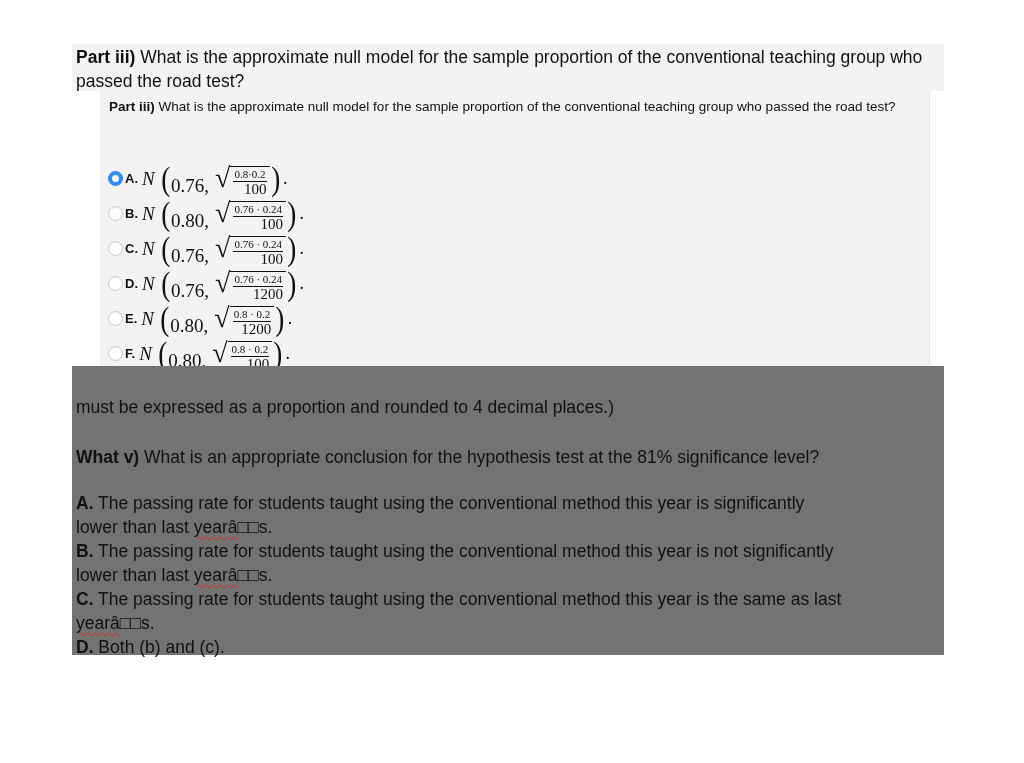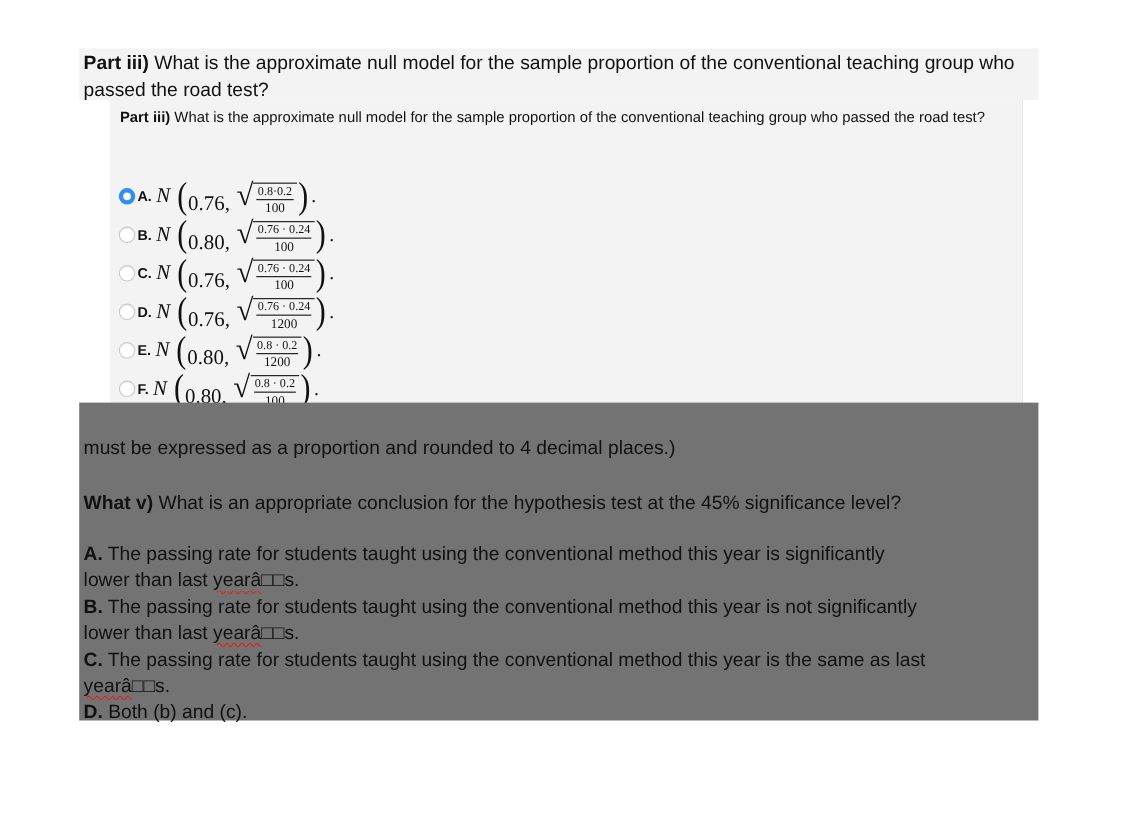--- a/index.html
+++ b/index.html
@@ -26,23 +26,23 @@
            box-shadow: inset 0 1px 1px rgba(0,0,0,0.06); }
   .radio.checked { border: 4px solid #2f8df5; background: #fff; }
   .opt-letter { font-weight: bold; font-size: 13px; margin-right: 4px; }
   .math { font-family: "Liberation Serif", serif; font-size: 19px; display: flex; align-items: center; }
   .math .n { font-style: italic; margin-right: 5px; }
   .paren { font-size: 34px; line-height: 30px; font-weight: 300; transform: scaleX(0.8); display: inline-block; }
   .mean { margin: 14px 4px 0 0; }
   .sqrt { display: inline-flex; align-items: stretch; margin-left: 2px; }
   .sqrt-sign { font-size: 28px; line-height: 28px; margin-top: 2px; }
   .radicand { border-top: 1px solid #111; display: inline-flex; flex-direction: column;
-              align-items: center; padding: 1px 3px 0 3px; margin-top: 4px; }
+              align-items: flex-end; padding: 1px 3px 0 3px; margin-top: 4px; }
   .frac-num { font-size: 11px; line-height: 12px; border-bottom: 1px solid #111; padding: 0 1px 1px; }
-  .frac-den { font-size: 12px; line-height: 12px; padding-top: 1px; }
+  .frac-den { font-size: 15px; line-height: 12px; padding-top: 1px; }
   .dot { font-size: 18px; margin-left: 2px; }
 
   .bottom-block { position: absolute; left: 72px; top: 366px; width: 872px; height: 289px;
                   background: #737373; }
   .bottom-block .para { position: absolute; left: 4px; width: 866px;
                         font-size: 17.5px; line-height: 24px; color: #111; }
   .squiggle { text-decoration: underline wavy #e0201b; text-decoration-thickness: 1px;
               text-underline-offset: 3px; }
 </style>
 </head>
@@ -175,21 +175,21 @@
       </span>
     </div>
   </div>
 </div>
 <div class="inner-strip"></div>
 
 <div class="bottom-block">
   <div class="para" style="top:29px;">must be expressed as a proportion and rounded to 4 decimal places.)</div>
 
   <div class="para" style="top:79px;">
-    <b>What v)</b><span> What is an appropriate conclusion for the hypothesis test at the 45% significance level?</span>
+    <b>What v)</b><span> What is an appropriate conclusion for the hypothesis test at the 81% significance level?</span>
   </div>
 
   <div class="para" style="top:125px;">
     <b>A.</b><span> The passing rate for students taught using the conventional method this year is significantly</span><br>
     <span>lower than last </span><span class="squiggle">yearâ</span><span>□□</span><span>s.</span>
   </div>
 
   <div class="para" style="top:173px;">
     <b>B.</b><span> The passing rate for students taught using the conventional method this year is not significantly</span><br>
     <span>lower than last </span><span class="squiggle">yearâ</span><span>□□</span><span>s.</span>

